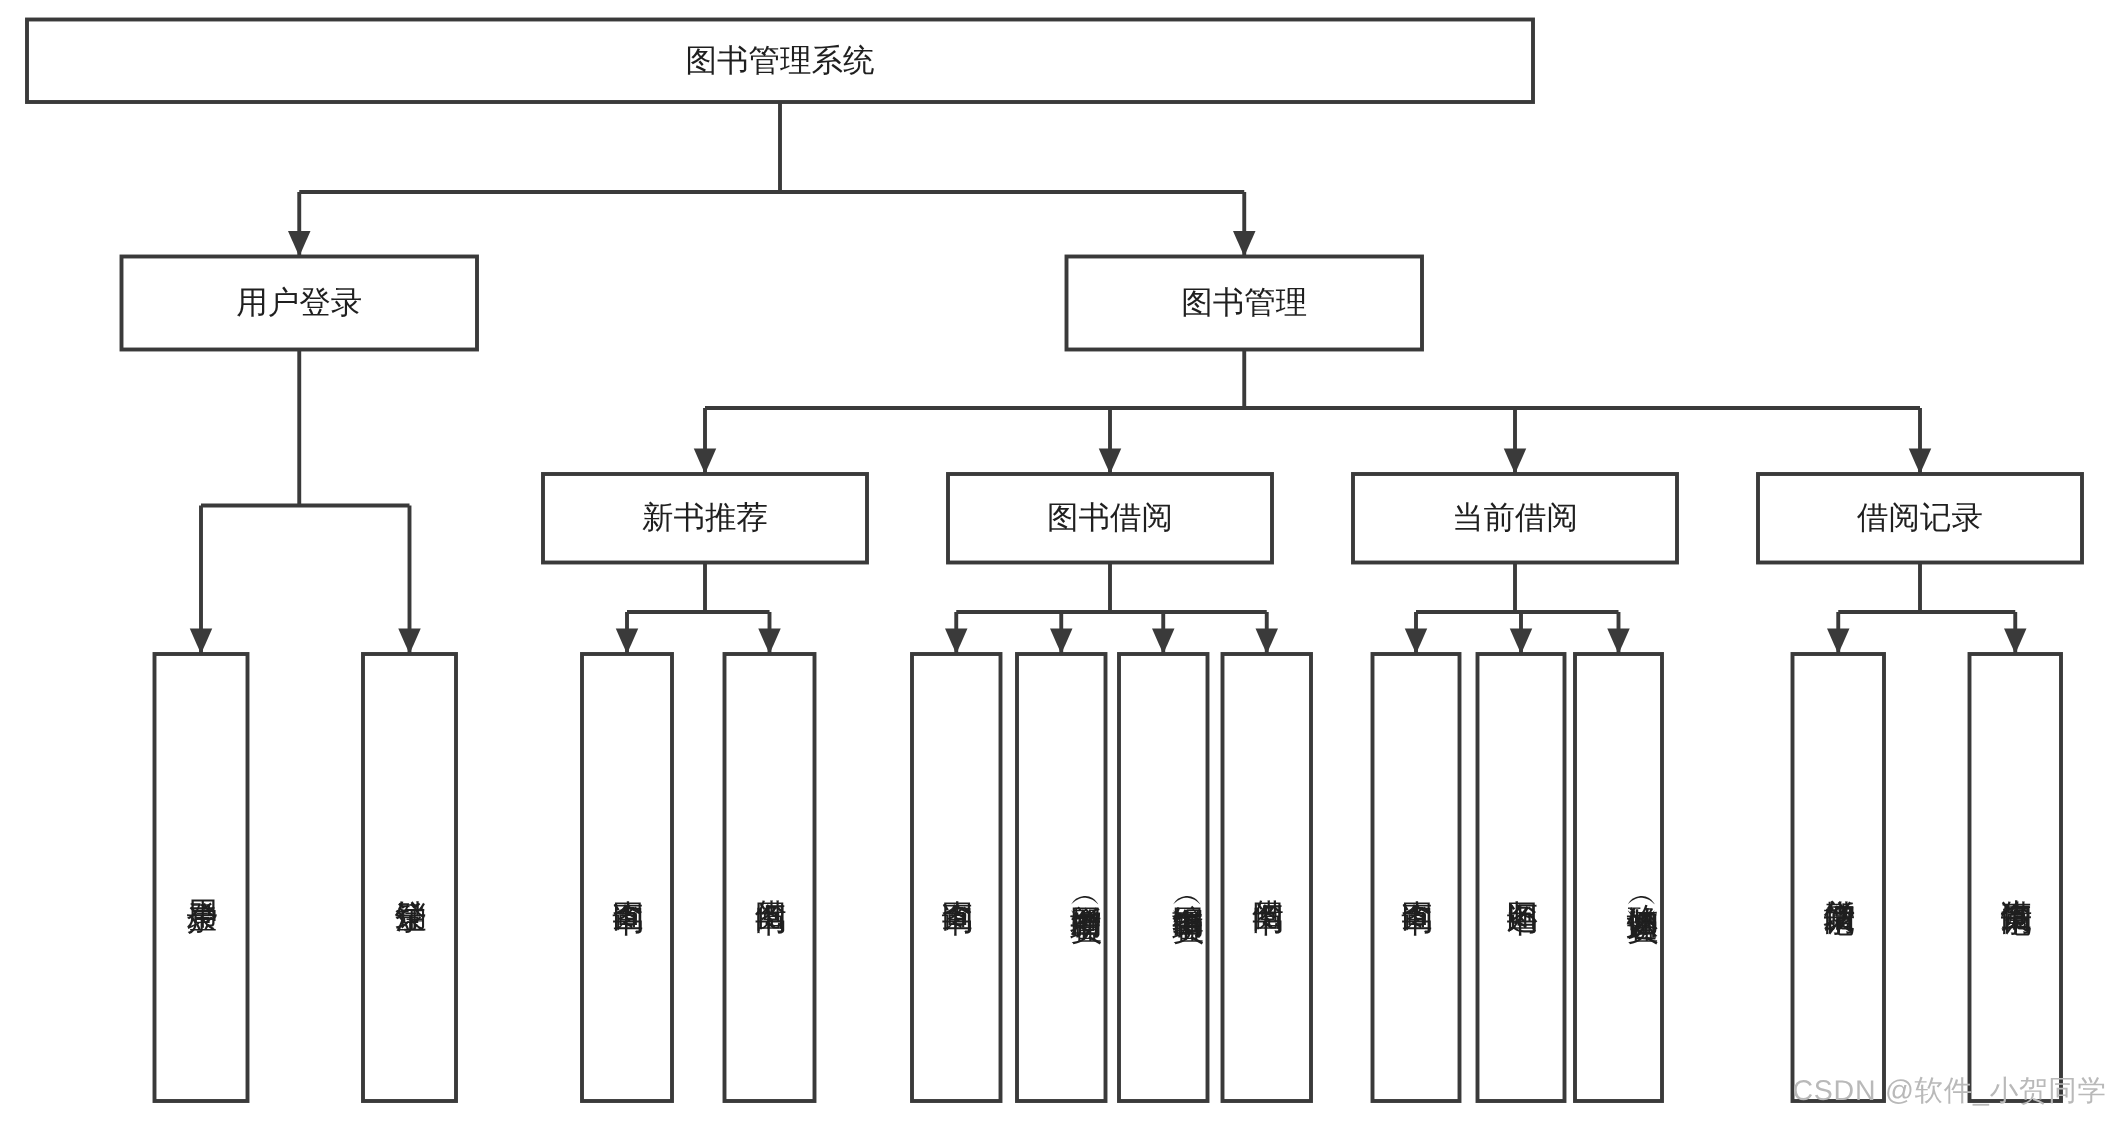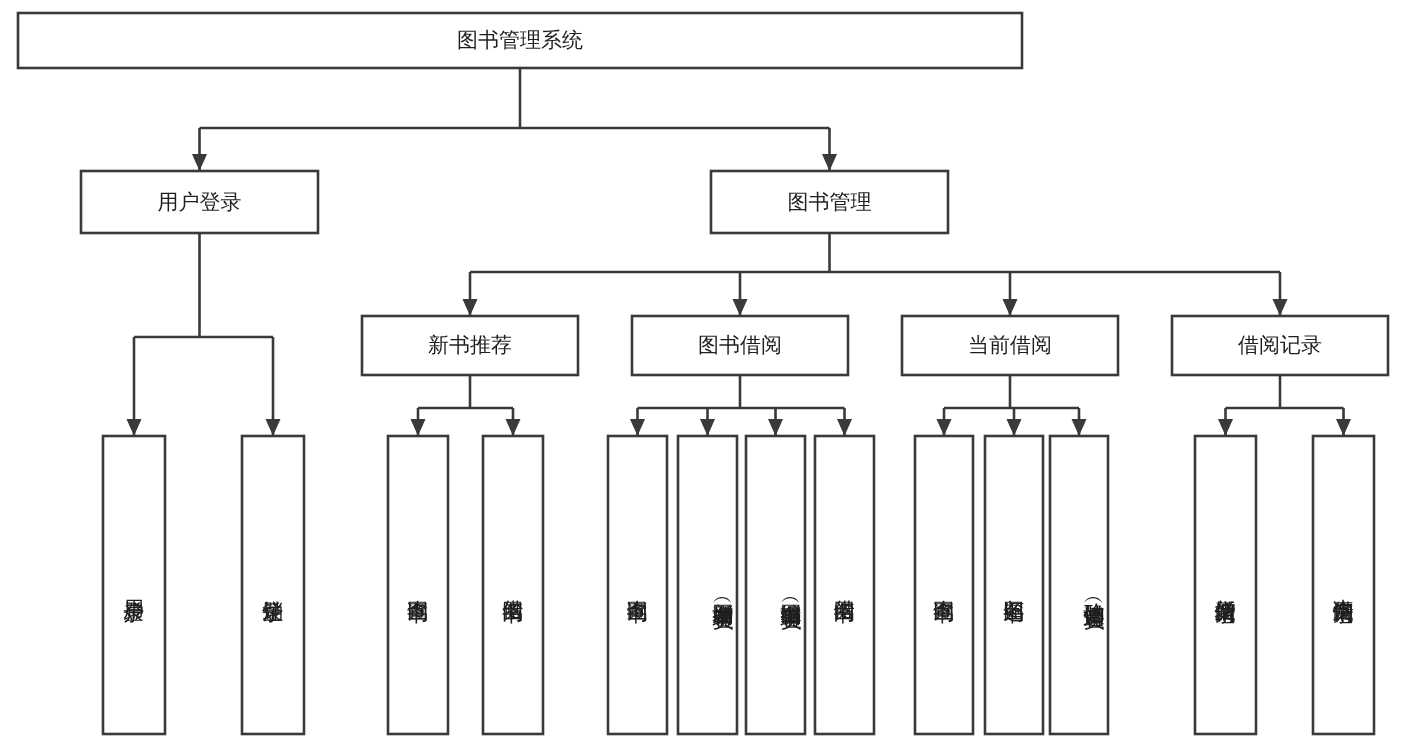--- a/index.html
+++ b/index.html
@@ -174,13 +174,14 @@
       <div class="leaf-label centered" style="left: 608px; top: 436px; width: 59px; height: 298px;">查询图书</div>
       <div class="leaf-label" style="left: 678px; top: 446px; width: 59px; height: 288px;">新增图书（管理员）</div>
       <div class="leaf-label" style="left: 746px; top: 446px; width: 59px; height: 288px;">编辑图书（管理员）</div>
       <div class="leaf-label centered" style="left: 815px; top: 436px; width: 59px; height: 298px;">借阅图书</div>
       <div class="leaf-label centered" style="left: 915px; top: 436px; width: 58px; height: 298px;">查询图书</div>
       <div class="leaf-label centered" style="left: 985px; top: 436px; width: 58px; height: 298px;">归还图书</div>
       <div class="leaf-label" style="left: 1050px; top: 446px; width: 58px; height: 288px;">确认归还（管理员）</div>
       <div class="leaf-label centered" style="left: 1195px; top: 436px; width: 61px; height: 298px;">新增借阅记录</div>
       <div class="leaf-label centered" style="left: 1313px; top: 436px; width: 61px; height: 298px;">查询借阅记录</div>
     </div>
+  <div class="watermark" id="watermark" style="left: 1195px; top: 714px;">CSDN @软件_小贺同学</div>
 </div>
 
 </body></html>

